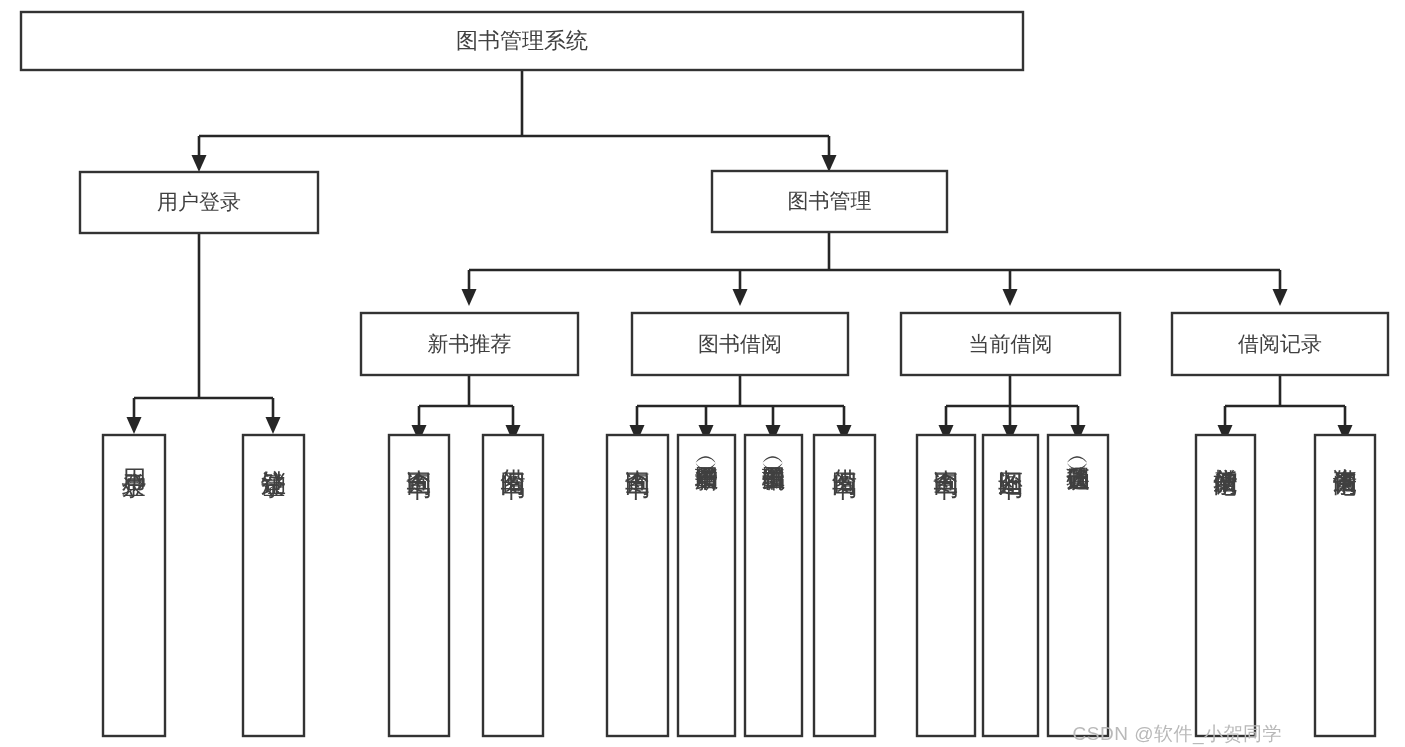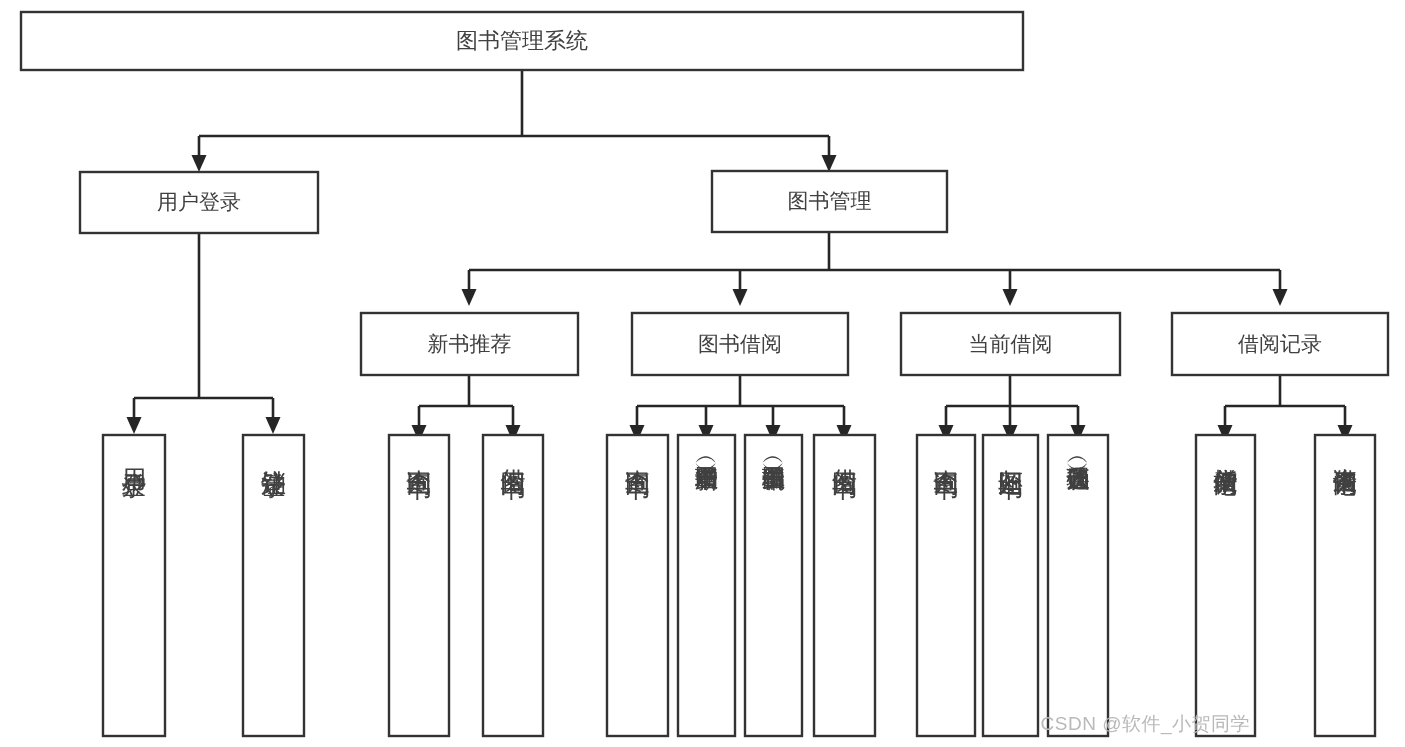--- a/index.html
+++ b/index.html
@@ -11,20 +11,21 @@
     width: 1405px;
     height: 747px;
     font-family: "Liberation Sans", "DejaVu Sans", sans-serif;
     overflow: hidden;
     position: relative;
   }
   #diagram-root {
     position: relative;
     width: 1258px;
     height: 747px;
+    padding-left: 32px;
   }
   svg#tree-svg {
     position: absolute;
     left: 0;
     top: 0;
     width: 1405px;
     height: 747px;
     display: block;
   }
   .node-box {
@@ -65,21 +66,21 @@
     font-family: "Liberation Sans", "DejaVu Sans", sans-serif;
     font-size: 25px;
     line-height: 1;
     letter-spacing: 2px;
     color: #404040;
     white-space: nowrap;
   }
   .watermark {
     position: absolute;
     right: 8px;
-    bottom: 10px;
+    bottom: 0;
     font-family: "Liberation Sans", "DejaVu Sans", sans-serif;
     font-size: 19px;
     color: #b9b9b9;
     letter-spacing: 0.5px;
     user-select: none;
   }
 </style>
 </head>
 <body>
 

